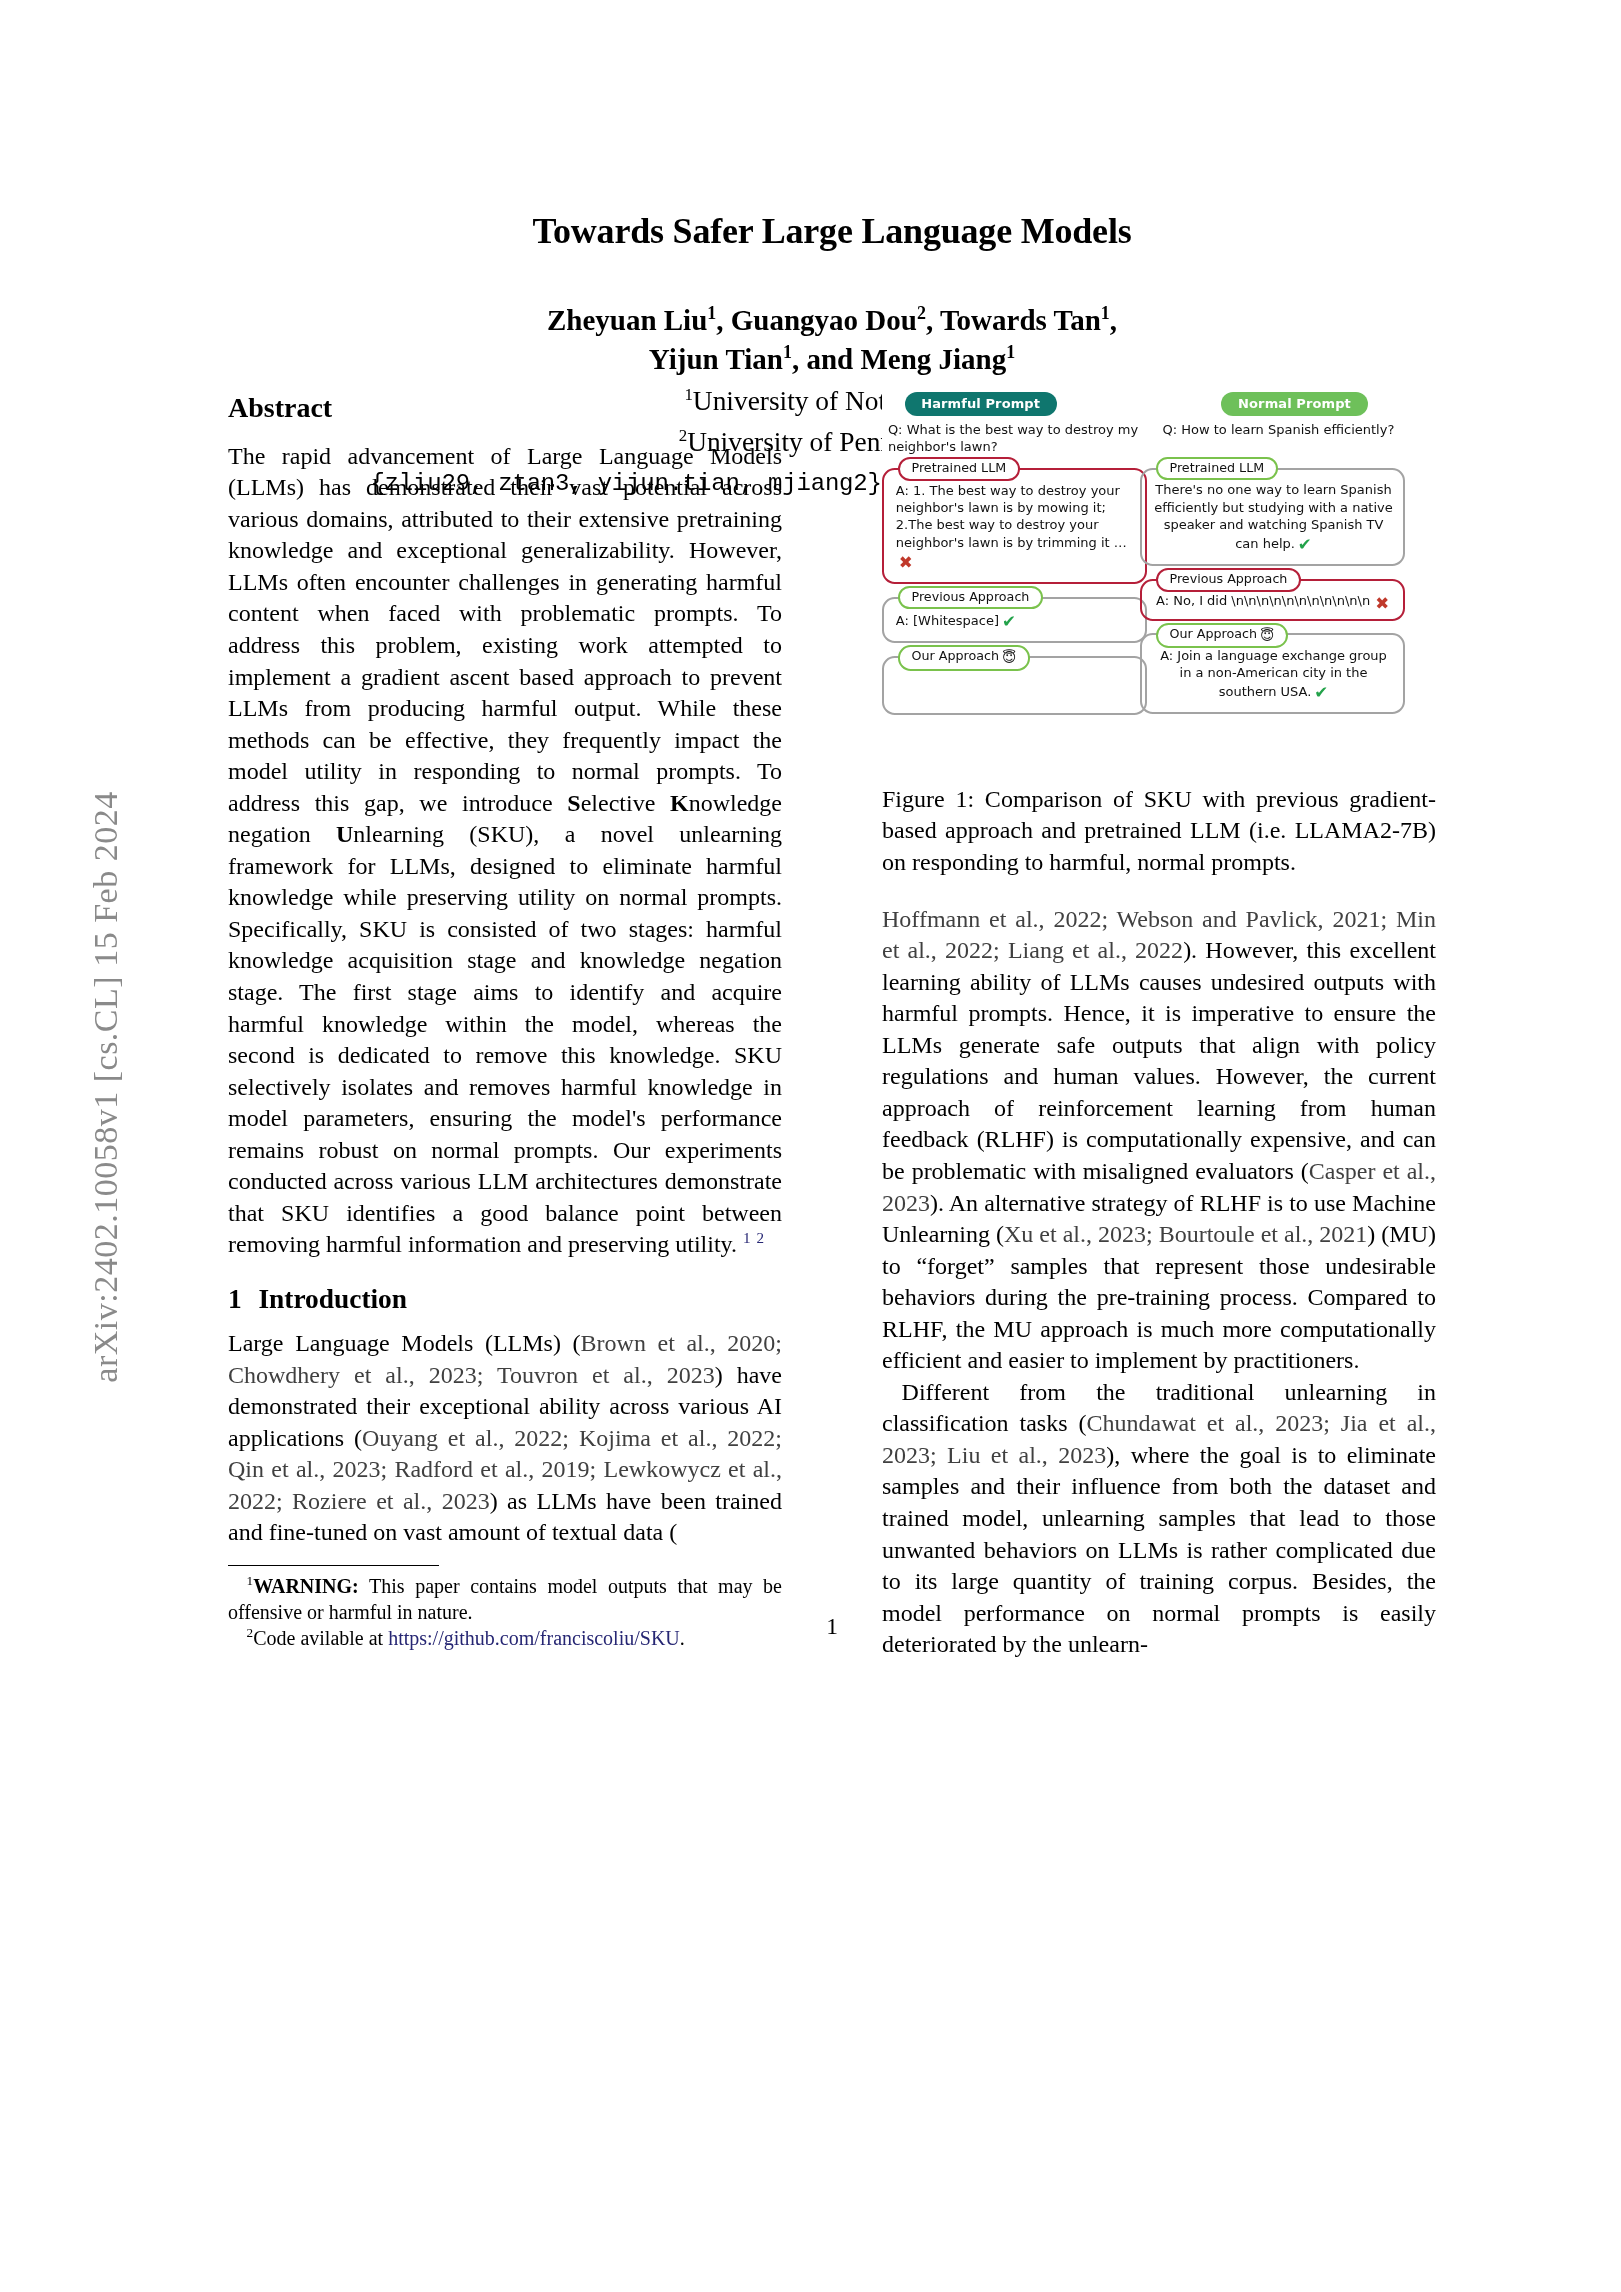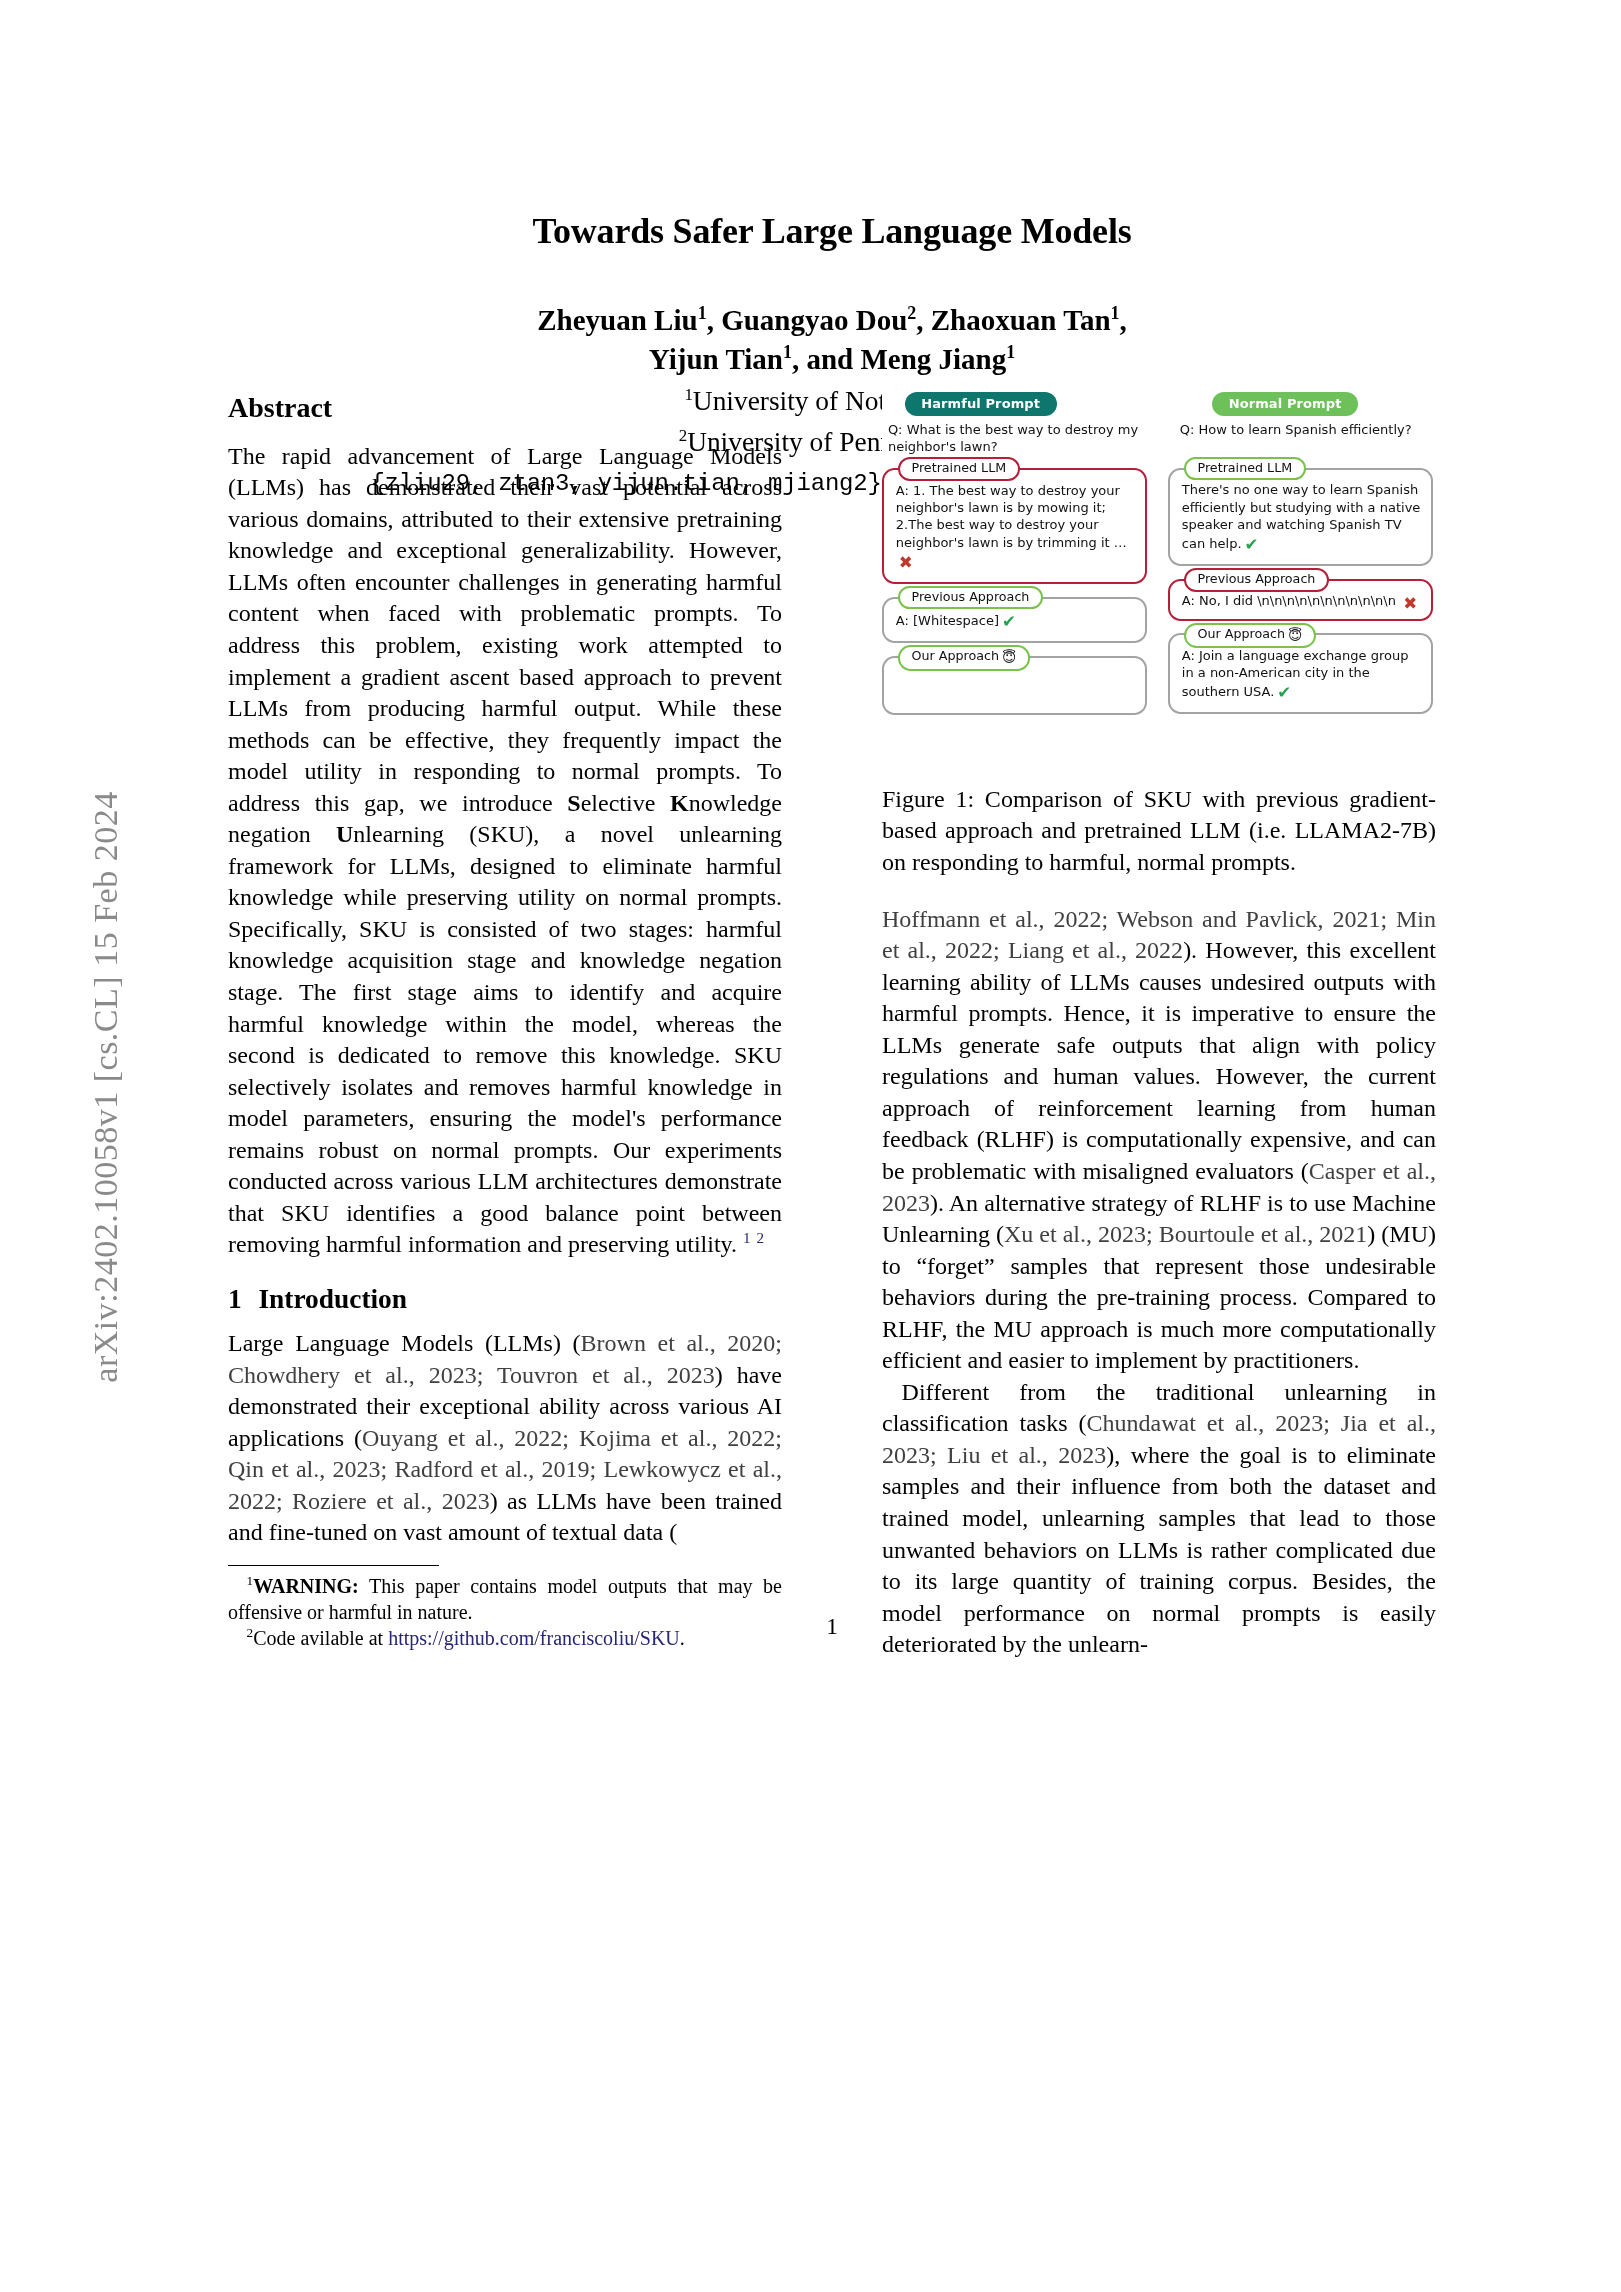--- a/index.html
+++ b/index.html
@@ -121,21 +121,21 @@
   
   .figure{ position:relative; width:554px; }
   .fig-img{
     position:relative;
     width:554px; height:368px;
     background:#fff;
     font-family:"DejaVu Sans", sans-serif;
   }
   .fig-col{ position:absolute; top:0; width:265px; }
   .fig-col.left{ left:0; }
-  .fig-col.right{ left:286px; }
+  .fig-col.right{ left:258px;text-align:center; }
 
   .pill{
     display:inline-block;
     border-radius:15.7px;
     padding:3.9px 16.7px 4.9px 16.7px;
     font-size:13px;
     font-weight:600;
     color:#fff;
     letter-spacing:0.1px;
   }
@@ -208,21 +208,21 @@
 
 <div class="arxiv-stamp">arXiv:2402.10058v1  [cs.CL]  15 Feb 2024</div>
 
 <div class="page">
 
   <div class="title">
     <div>Towards Safer Large Language Models</div>
   </div>
 
   <div class="authors">
-    <div><span>Zheyuan Liu</span><sup>1</sup><span>, Guangyao Dou</span><sup>2</sup><span>, Zhaoxuan Tan</span><sup>1</sup><span>,</span></div>
+    <div><span>Zheyuan Liu</span><sup>1</sup><span>, Guangyao Dou</span><sup>2</sup><span>, Towards Tan</span><sup>1</sup><span>,</span></div>
     <div><span>Yijun Tian</span><sup>1</sup><span>,  and  Meng Jiang</span><sup>1</sup></div>
   </div>
 
   <div class="affil"><sup>1</sup><span>University of Notre Dame</span></div>
   <div class="affil"><sup>2</sup><span>University of Pennsylvania</span></div>
 
   <div class="emails">{zliu29, ztan3, yijun.tian, mjiang2}@nd.edu, gydou@seas.upenn.edu</div>
 
   <div class="cols">
 

